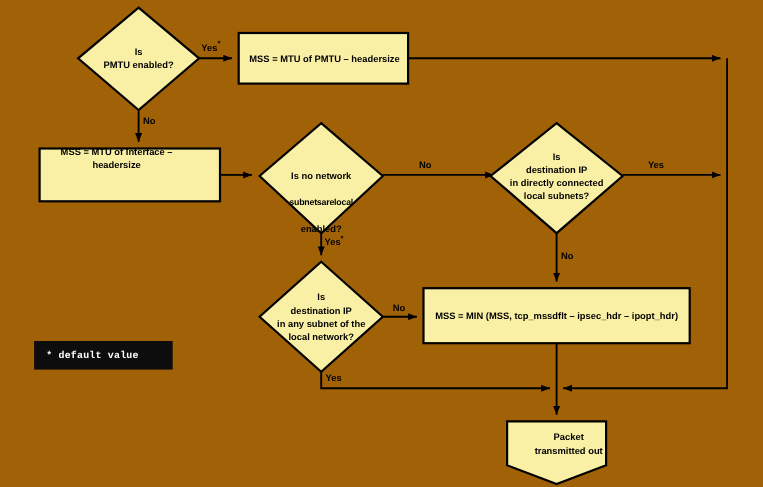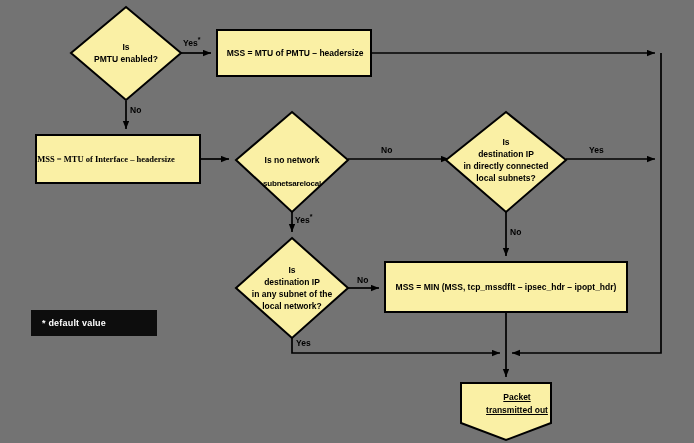--- a/index.html
+++ b/index.html
@@ -4,21 +4,21 @@
 <style>
   html, body {
     margin: 0;
     padding: 0;
     background: #ffffff;
   }
   #canvas {
     position: relative;
     width: 694px;
     height: 443px;
-    background: #737373;
+    background: #a16207;
     overflow: hidden;
     font-family: "Liberation Sans", sans-serif;
   }
   svg.layer {
     position: absolute;
     left: 0;
     top: 0;
     width: 694px;
     height: 443px;
   }
@@ -46,21 +46,21 @@
   }
   .edge-label sup {
     font-size: 7px;
     vertical-align: super;
     line-height: 0;
   }
   .legend-box {
     position: absolute;
     background: #0d0d0d;
     color: #ffffff;
-    font-family: Liberation Sans, sans-serif;
+    font-family: Liberation Mono, monospace;
     font-weight: bold;
     font-size: 9px;
     display: flex;
     align-items: center;
     padding-left: 11px;
     letter-spacing: 0.2px;
   }
   .condensed {
     font-stretch: condensed;
     font-size: 8px;
@@ -121,40 +121,41 @@
     <rect x="385" y="262" width="242" height="50" fill="#faf0a5" stroke="#000000" stroke-width="2"></rect>
 
     <polygon points="461,383 551,383 551,423 506,440 461,423" fill="#faf0a5" stroke="#000000" stroke-width="2"></polygon>
   </svg>
 
   <div class="node-label" style="left:71px; top:33px; width:110px; height:40px;">Is
 PMTU enabled?</div>
 
   <div class="node-label" style="left:218px; top:30px; width:154px; height:46px;">MSS = MTU of PMTU – headersize</div>
 
-  <div class="node-label" style="left:36px; top:135px; width:140px; height:48px;font-family:Liberation Serif, serif;">MSS = MTU of Interface – headersize</div>
+  <div class="node-label" style="left:36px; top:120px; width:140px; height:48px;">MSS = MTU of Interface – headersize</div>
 
   <div class="node-label" style="left:236px; top:140px; width:112px; height:42px; display:block; padding-top:2px;">
     <div>Is no network</div>
     <div class="condensed">subnetsarelocal</div>
+    <div>enabled?</div>
   </div>
 
   <div class="node-label" style="left:431px; top:132px; width:150px; height:56px;">Is
 destination IP
 in directly connected
 local subnets?</div>
 
   <div class="node-label" style="left:219px; top:260px; width:146px; height:56px;">Is
 destination IP
 in any subnet of the
 local network?</div>
 
   <div class="node-label" style="left:385px; top:262px; width:242px; height:50px;">MSS = MIN (MSS, tcp_mssdflt – ipsec_hdr – ipopt_hdr)</div>
 
-  <div class="node-label" style="left:461px; top:387px; width:112px; height:34px; line-height:13px;text-decoration:underline;">Packet
+  <div class="node-label" style="left:461px; top:387px; width:112px; height:34px; line-height:13px;">Packet
 transmitted out</div>
 
   <div class="edge-label" style="left:183px; top:38px;">
     <span>Yes</span><sup>*</sup>
   </div>
 
   <div class="edge-label" style="left:130px; top:105px;">No</div>
 
   <div class="edge-label" style="left:381px; top:145px;">No</div>
 

